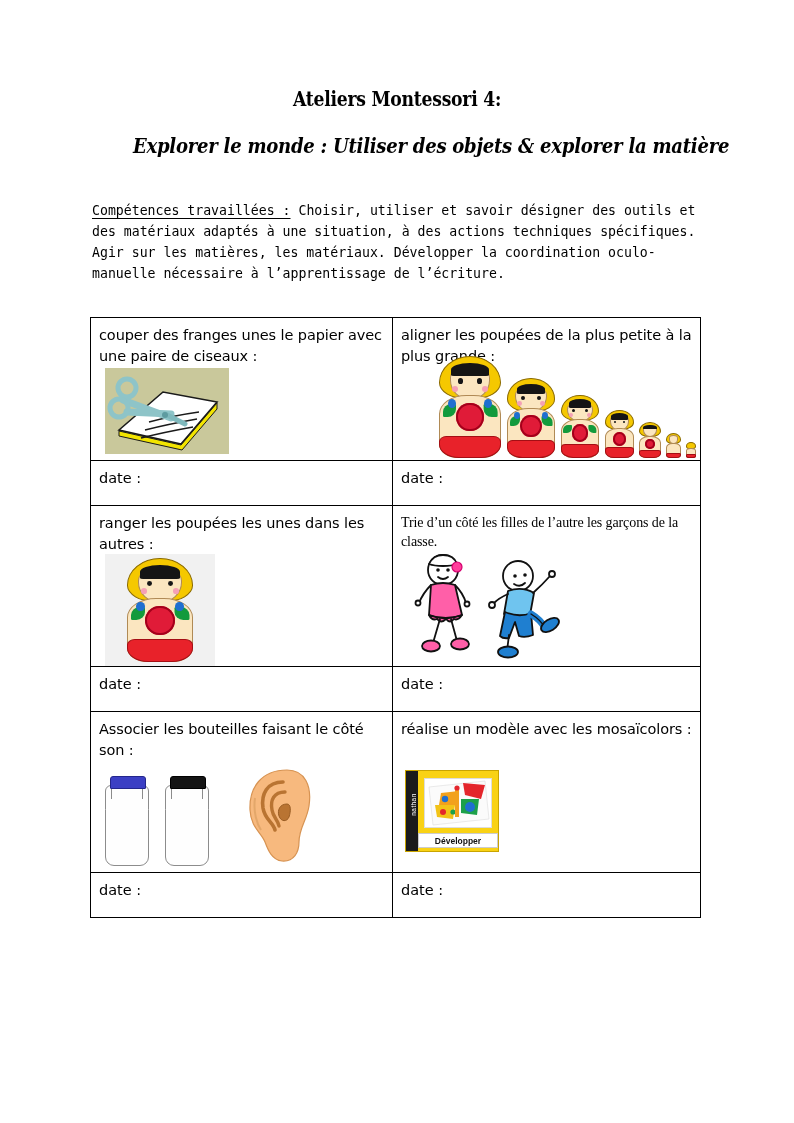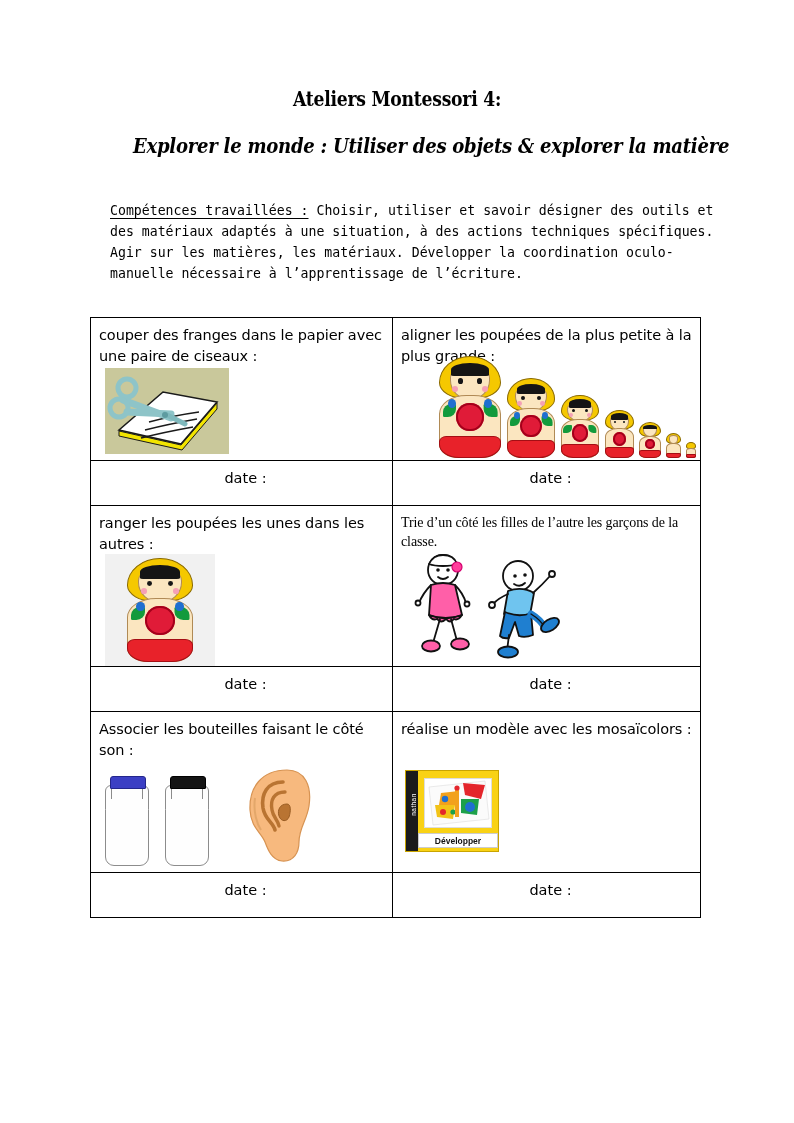--- a/index.html
+++ b/index.html
@@ -60,21 +60,20 @@
   .competency {
     position: absolute;
     left: 92px;
     top: 200px;
     width: 616px;
     font-family: "DejaVu Sans Mono", "Liberation Mono", monospace;
     font-size: 13.2px;
     line-height: 21px;
     color: #000;
     letter-spacing: 0px;
-    margin-left: 18px;
   }
   .competency .lead {
     text-decoration: underline;
     text-underline-offset: 3px;
   }
 
   
   .grid {
     position: absolute;
     left: 90px;
@@ -86,21 +85,21 @@
   .grid td {
     border: 1px solid #000;
     vertical-align: top;
     padding: 0;
   }
   .col-l { width: 302px; }
   .col-r { width: 308px; }
 
   .task-cell { height: 142px; position: relative; }
   .task-cell.tall { height: 160px; }
-  .date-cell  { height: 44px; position: relative; text-align: center; }
+  .date-cell  { height: 44px; position: relative; }
 
   .cell-pad { padding: 7px 0 0 8px; }
 
   .task-text {
     font-family: "DejaVu Sans", "Liberation Sans", sans-serif;
     font-size: 14.5px;
     line-height: 21px;
     letter-spacing: -0.1px;
   }
   .task-text.arialish {
@@ -328,21 +327,21 @@
   <table class="grid">
     <colgroup>
         <col class="col-l">
         <col class="col-r">
       </colgroup>
     <tbody>
 
     <tr>
       <td class="task-cell">
         <div class="cell-pad">
-          <div class="task-text">couper des franges dans le papier avec une paire de ciseaux :</div>
+          <div class="task-text">couper des franges unes le papier avec une paire de ciseaux :</div>
         </div>
 
         <div class="art art-scissors">
           <svg width="124" height="86" viewBox="0 0 124 86" xmlns="http://www.w3.org/2000/svg">
             <path d="M14 62 L58 24 L112 34 L76 76 Z" fill="#ffffff" stroke="#1a1a1a" stroke-width="1.6"></path>
             <path d="M14 63 L76 77 L112 35 L112 41 L77 82 L14 68 Z" fill="#f2e400" stroke="#1a1a1a" stroke-width="1"></path>
             <path d="M44 54 q22 -6 50 -10" stroke="#1a1a1a" stroke-width="1.4" fill="none"></path>
             <path d="M40 62 q24 -6 52 -11" stroke="#1a1a1a" stroke-width="1.4" fill="none"></path>
             <path d="M36 70 q24 -6 52 -11" stroke="#1a1a1a" stroke-width="1.4" fill="none"></path>
             <path d="M18 32 L66 50" stroke="#8ec4c8" stroke-width="7" stroke-linecap="round"></path>

